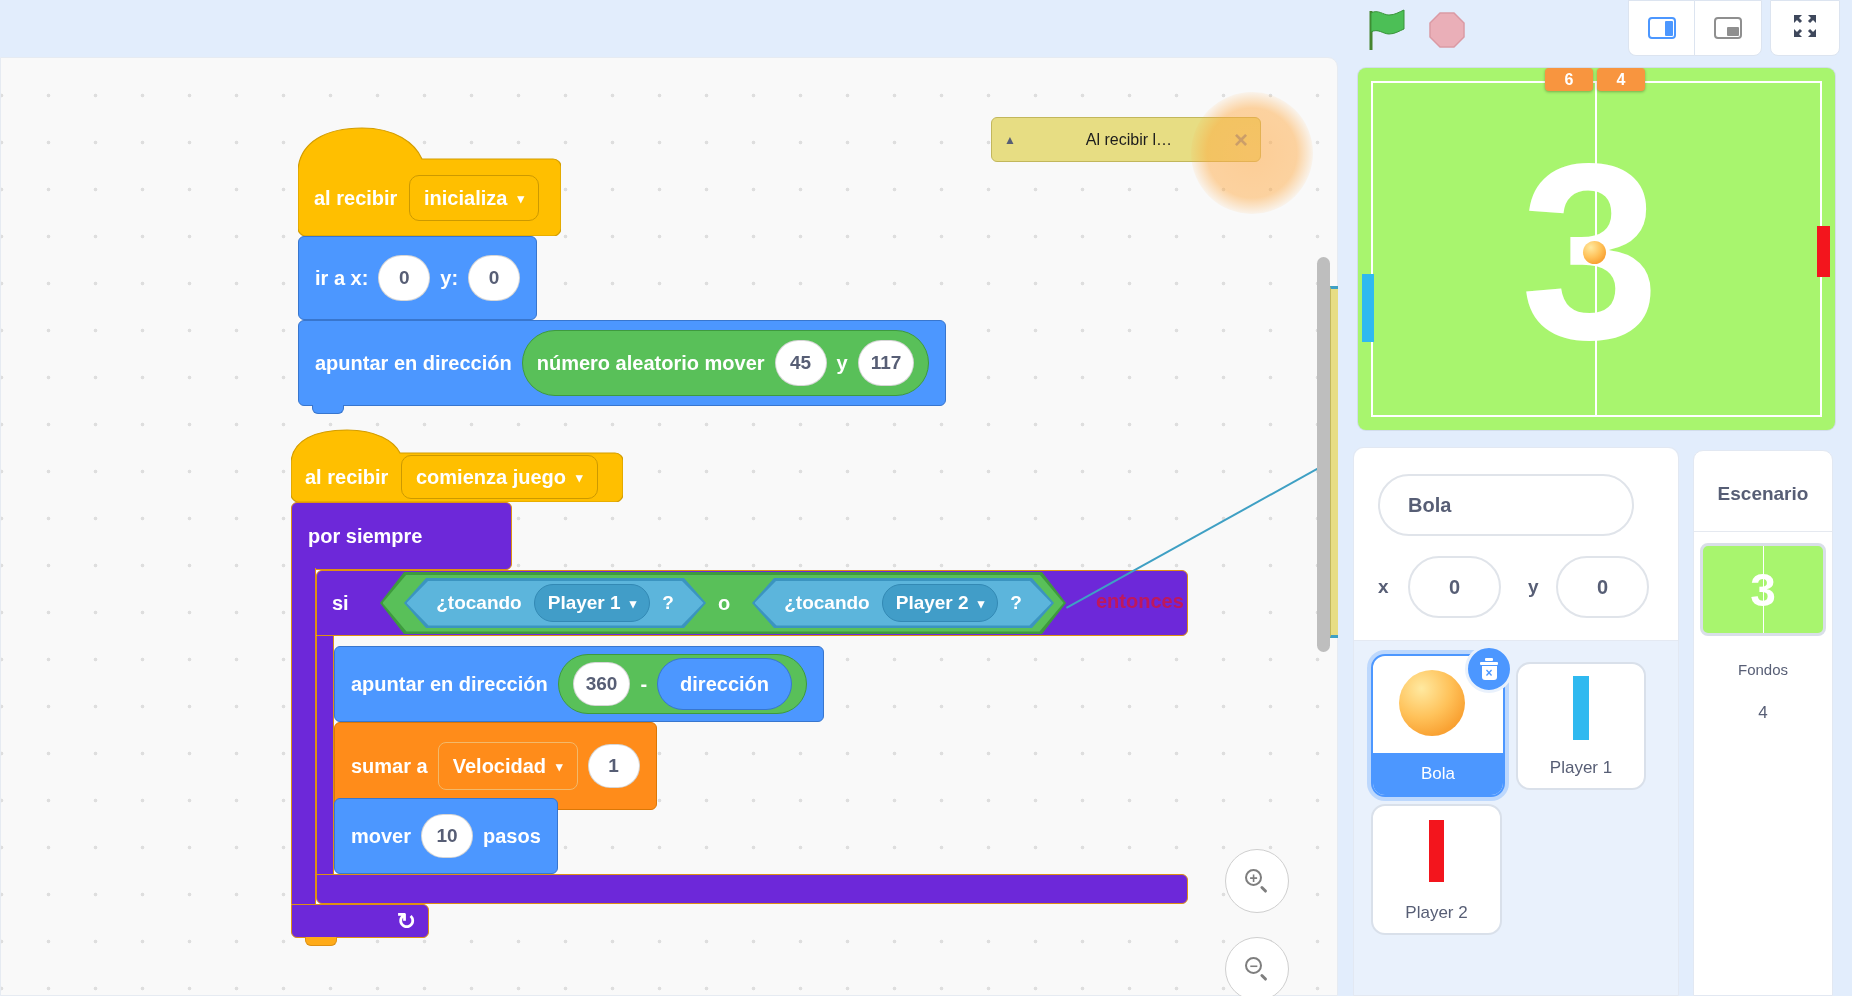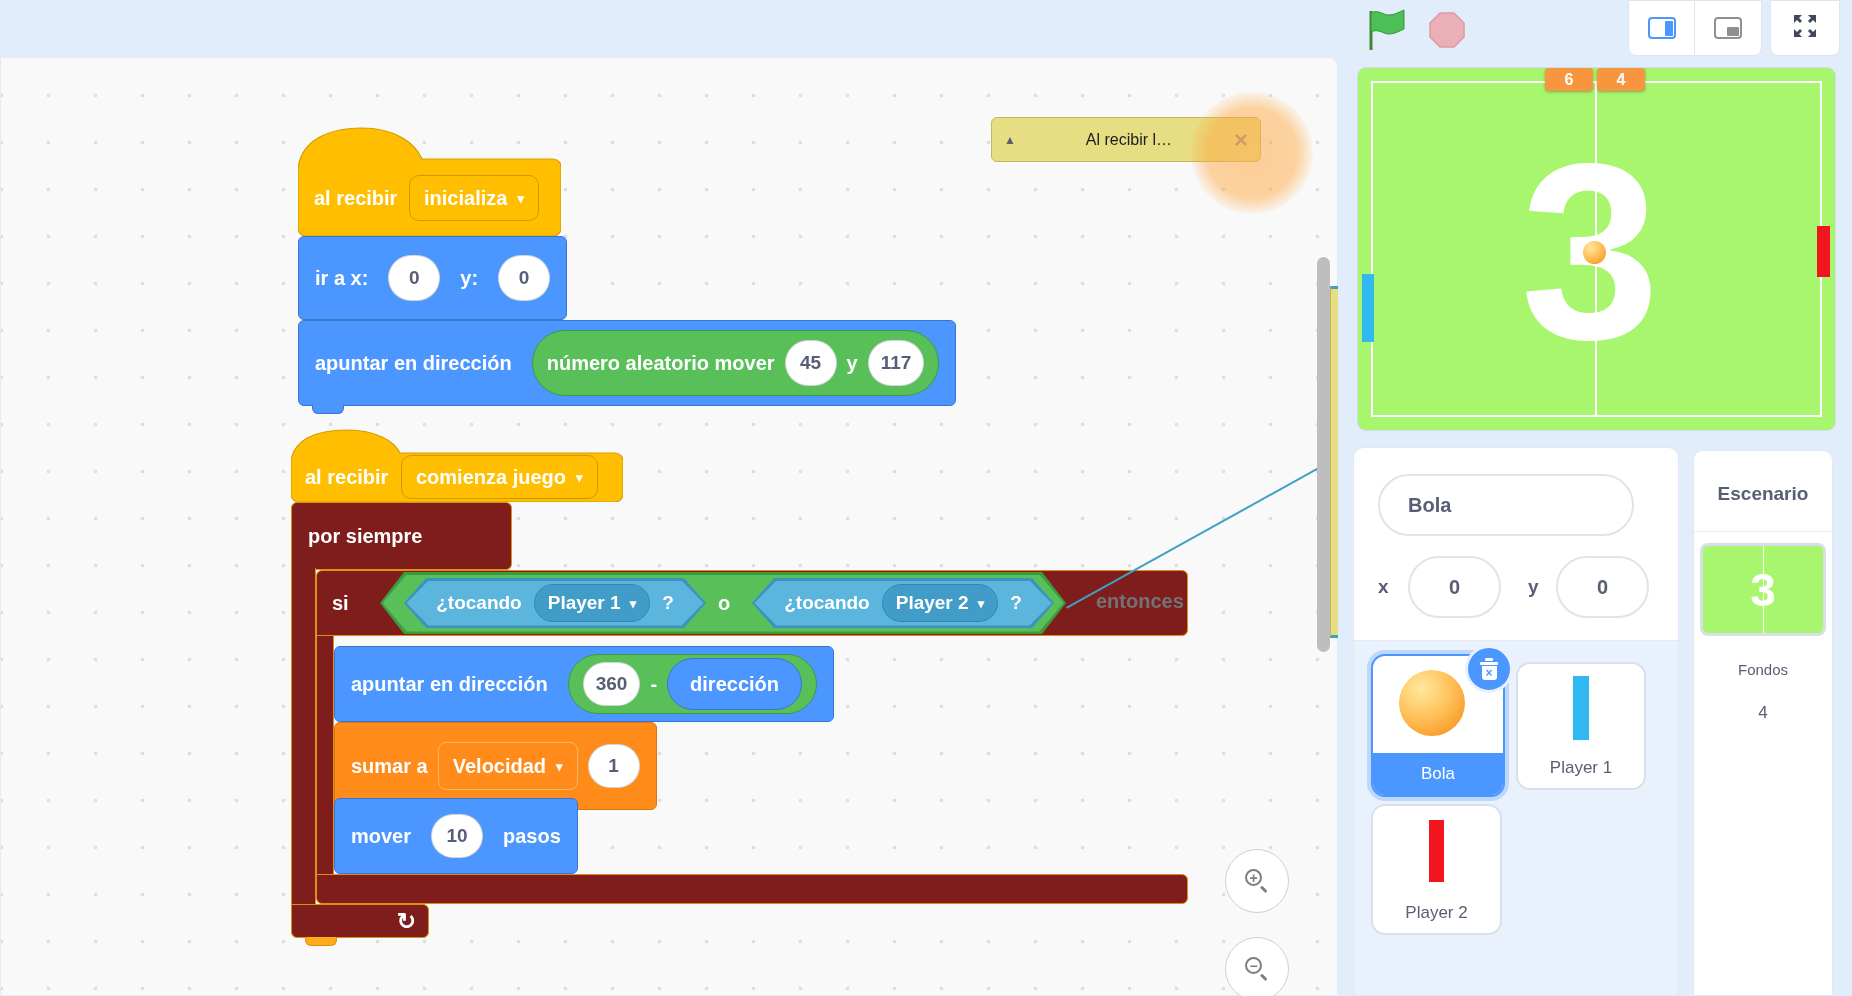--- a/index.html
+++ b/index.html
@@ -8,21 +8,21 @@
   .abs{position:absolute;box-sizing:border-box;}
   
   .workspace{left:0;top:57px;width:1338px;height:939px;background:#F9F9F9;
      border:1px solid #E6EBF2;border-radius:0 10px 0 0;
      background-image:radial-gradient(circle,#DEDEDE 1.7px,rgba(0,0,0,0) 2.1px);
      background-size:47px 47px;background-position:24px 14px;}
   
   .blk{position:absolute;display:flex;align-items:center;gap:10px;padding:0 16px;
        border-radius:6px;border:1px solid rgba(0,0,0,0.22);box-sizing:border-box;
        color:#fff;font-weight:600;font-size:20px;white-space:nowrap;}
-  .motion{background:#4C97FF;border-color:#3876CE;gap:20px;}
+  .motion{background:#4C97FF;border-color:#3876CE;}
   .vars{background:#FF8C1A;border-color:#DB7706;}
   .oval{background:#fff;border:1px solid rgba(0,0,0,0.16);border-radius:30px;height:46px;
         min-width:52px;padding:0 12px;display:flex;align-items:center;justify-content:center;
         color:#575E75;font-weight:600;font-size:19px;box-sizing:border-box;}
   .oval.sm{height:44px;}
   .dd{border:1px solid rgba(0,0,0,0.25);border-radius:10px;height:46px;display:flex;
       align-items:center;gap:10px;padding:7px 14px;box-sizing:border-box;}
   .caret{font-size:13px;line-height:1;}
   .gov{background:#59C059;border:1px solid #3E9A3E;border-radius:34px;display:flex;
        align-items:center;gap:10px;padding:0 14px;box-sizing:border-box;}
@@ -30,21 +30,21 @@
        padding:0 22px;display:flex;align-items:center;}
   .hexO{position:absolute;}
   .hexI{position:absolute;inset:2.5px;}
   .hexclip{clip-path:polygon(24px 0,calc(100% - 24px) 0,100% 50%,calc(100% - 24px) 100%,24px 100%,0 50%);}
   .hexclipS{clip-path:polygon(22px 0,calc(100% - 22px) 0,100% 50%,calc(100% - 22px) 100%,22px 100%,0 50%);}
   .sensO{background:#3B94C0;}
   .sensI{background:#5CB5DC;display:flex;align-items:center;justify-content:center;gap:12px;
          color:#fff;font-weight:600;font-size:19px;}
   .spill{background:#419DC8;border:1px solid #3389B4;border-radius:20px;height:36px;
          display:flex;align-items:center;gap:9px;padding:0 13px;}
-  .cbar{position:absolute;box-sizing:border-box;background:#7f1d1d;border:1px solid #DE9014;}
+  .cbar{position:absolute;box-sizing:border-box;background:#6d28d9;border:1px solid #DE9014;}
   
   .comment{left:991px;top:117px;width:270px;height:45px;background:#E7DD83;
            border:1px solid #C2B75C;border-radius:6px;display:flex;align-items:center;
            padding:0 12px;box-sizing:border-box;z-index:6;}
   .glow{left:1191px;top:92px;width:122px;height:122px;border-radius:50%;z-index:7;pointer-events:none;
         background:radial-gradient(circle,rgba(255,176,84,0.60) 0%,rgba(255,167,61,0.48) 52%,rgba(255,167,61,0) 74%);}
   
   .stage{left:1358px;top:68px;width:477px;height:362px;background:#A8F56E;border-radius:8px;
          box-shadow:0 0 0 1px #D2DDEB;overflow:hidden;}
   .fieldline{position:absolute;left:13px;top:13px;right:13px;bottom:13px;border:2px solid #fff;}
@@ -163,21 +163,21 @@
 <div class="cbar" style="left:291px;top:904px;width:138px;height:34px;border-radius:0 6px 6px 6px;display:flex;align-items:center;justify-content:flex-end;padding:0 12px;">
   <span style="color:#fff;font-weight:bold;font-size:23px;line-height:1;">↻</span>
 </div>
 <div class="abs" style="left:305px;top:937px;width:32px;height:9px;background:#FFAB19;border:1px solid #DE9014;border-top:none;border-radius:0 0 6px 6px;"></div>
 
 <div class="cbar" style="left:316px;top:570px;width:872px;height:66px;border-radius:6px 6px 6px 0;"></div>
 <div class="cbar" style="left:316px;top:636px;width:18px;height:240px;border-top:none;border-bottom:none;"></div>
 <div class="cbar" style="left:316px;top:874px;width:872px;height:30px;border-radius:0 6px 6px 6px;"></div>
 
 <span class="abs" style="left:332px;top:603px;transform:translateY(-50%);top:603px;color:#fff;font-weight:600;font-size:20px;z-index:3;">si</span>
-<span class="abs" style="left:1096px;top:590px;color:#737373;font-weight:600;font-size:20px;z-index:3;">entonces</span>
+<span class="abs" style="left:1096px;top:590px;color:#be185d;font-weight:600;font-size:20px;z-index:3;">entonces</span>
 
 <div class="hexO hexclip" style="left:380px;top:572px;width:686px;height:62px;background:#3E9A3E;z-index:3;">
   <div class="hexI hexclip" style="background:#59C059;"></div>
   <span class="abs" style="left:338px;top:50%;transform:translateY(-50%);color:#fff;font-weight:600;font-size:20px;z-index:2;">o</span>
 </div>
 <div class="hexO hexclipS sensO" style="left:404px;top:578px;width:302px;height:50px;z-index:4;">
   <div class="hexI hexclipS sensI">
     <span>¿tocando</span>
     <span class="spill">
       <span>Player 1</span>

